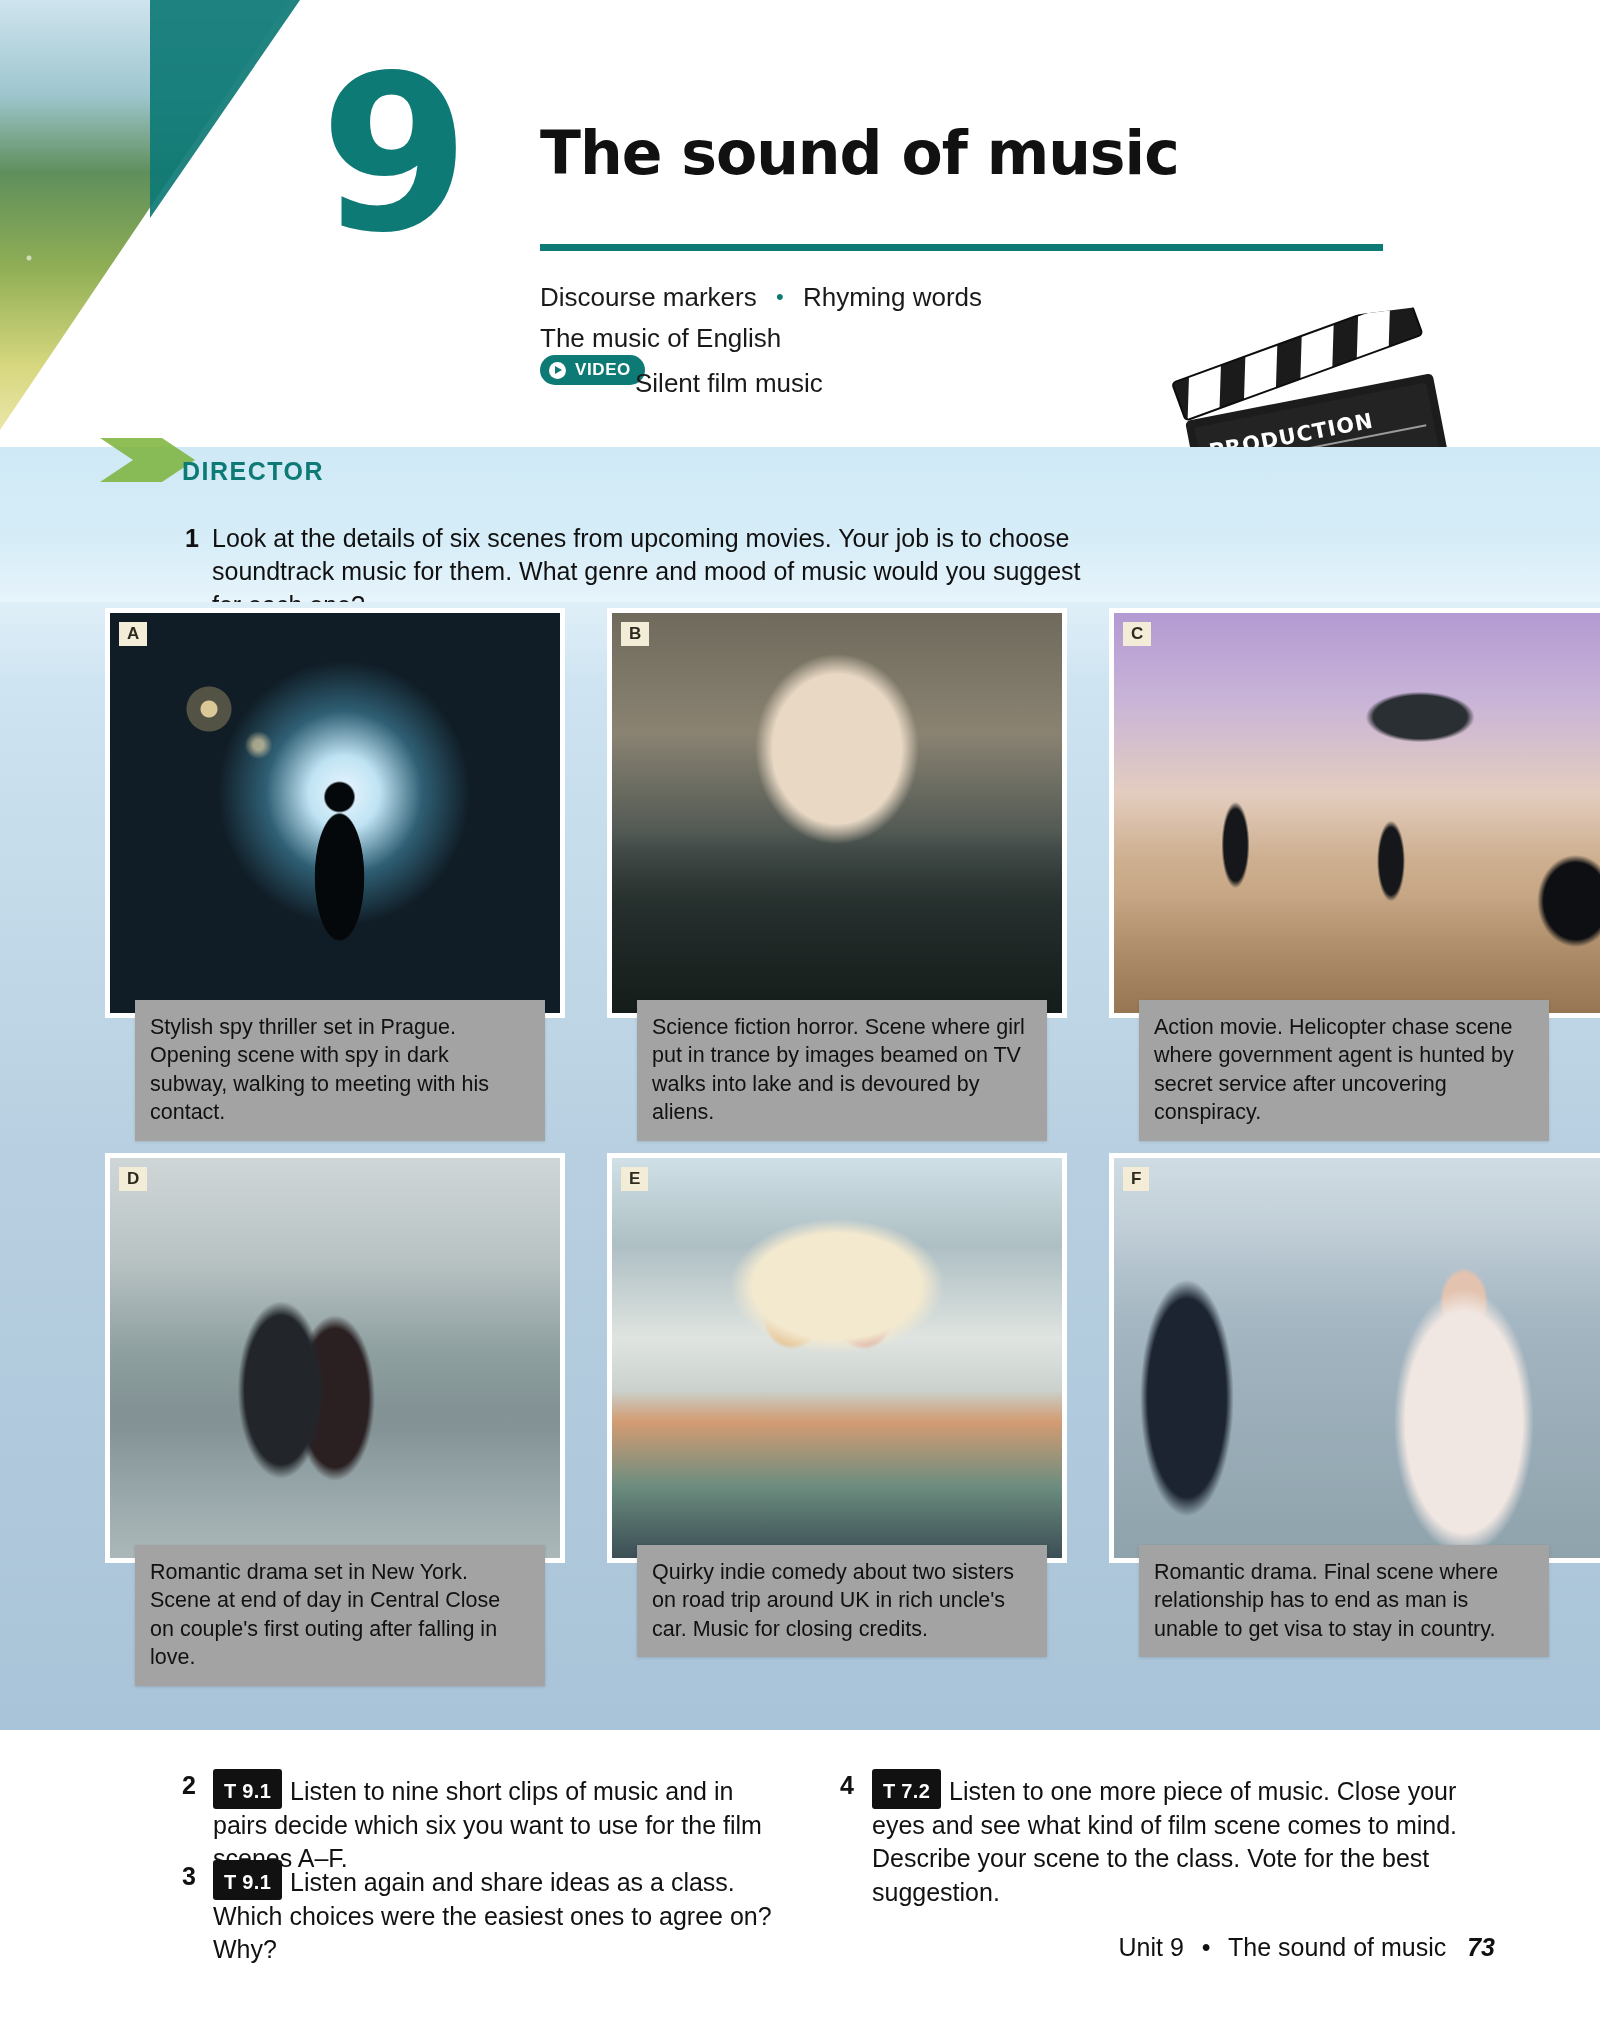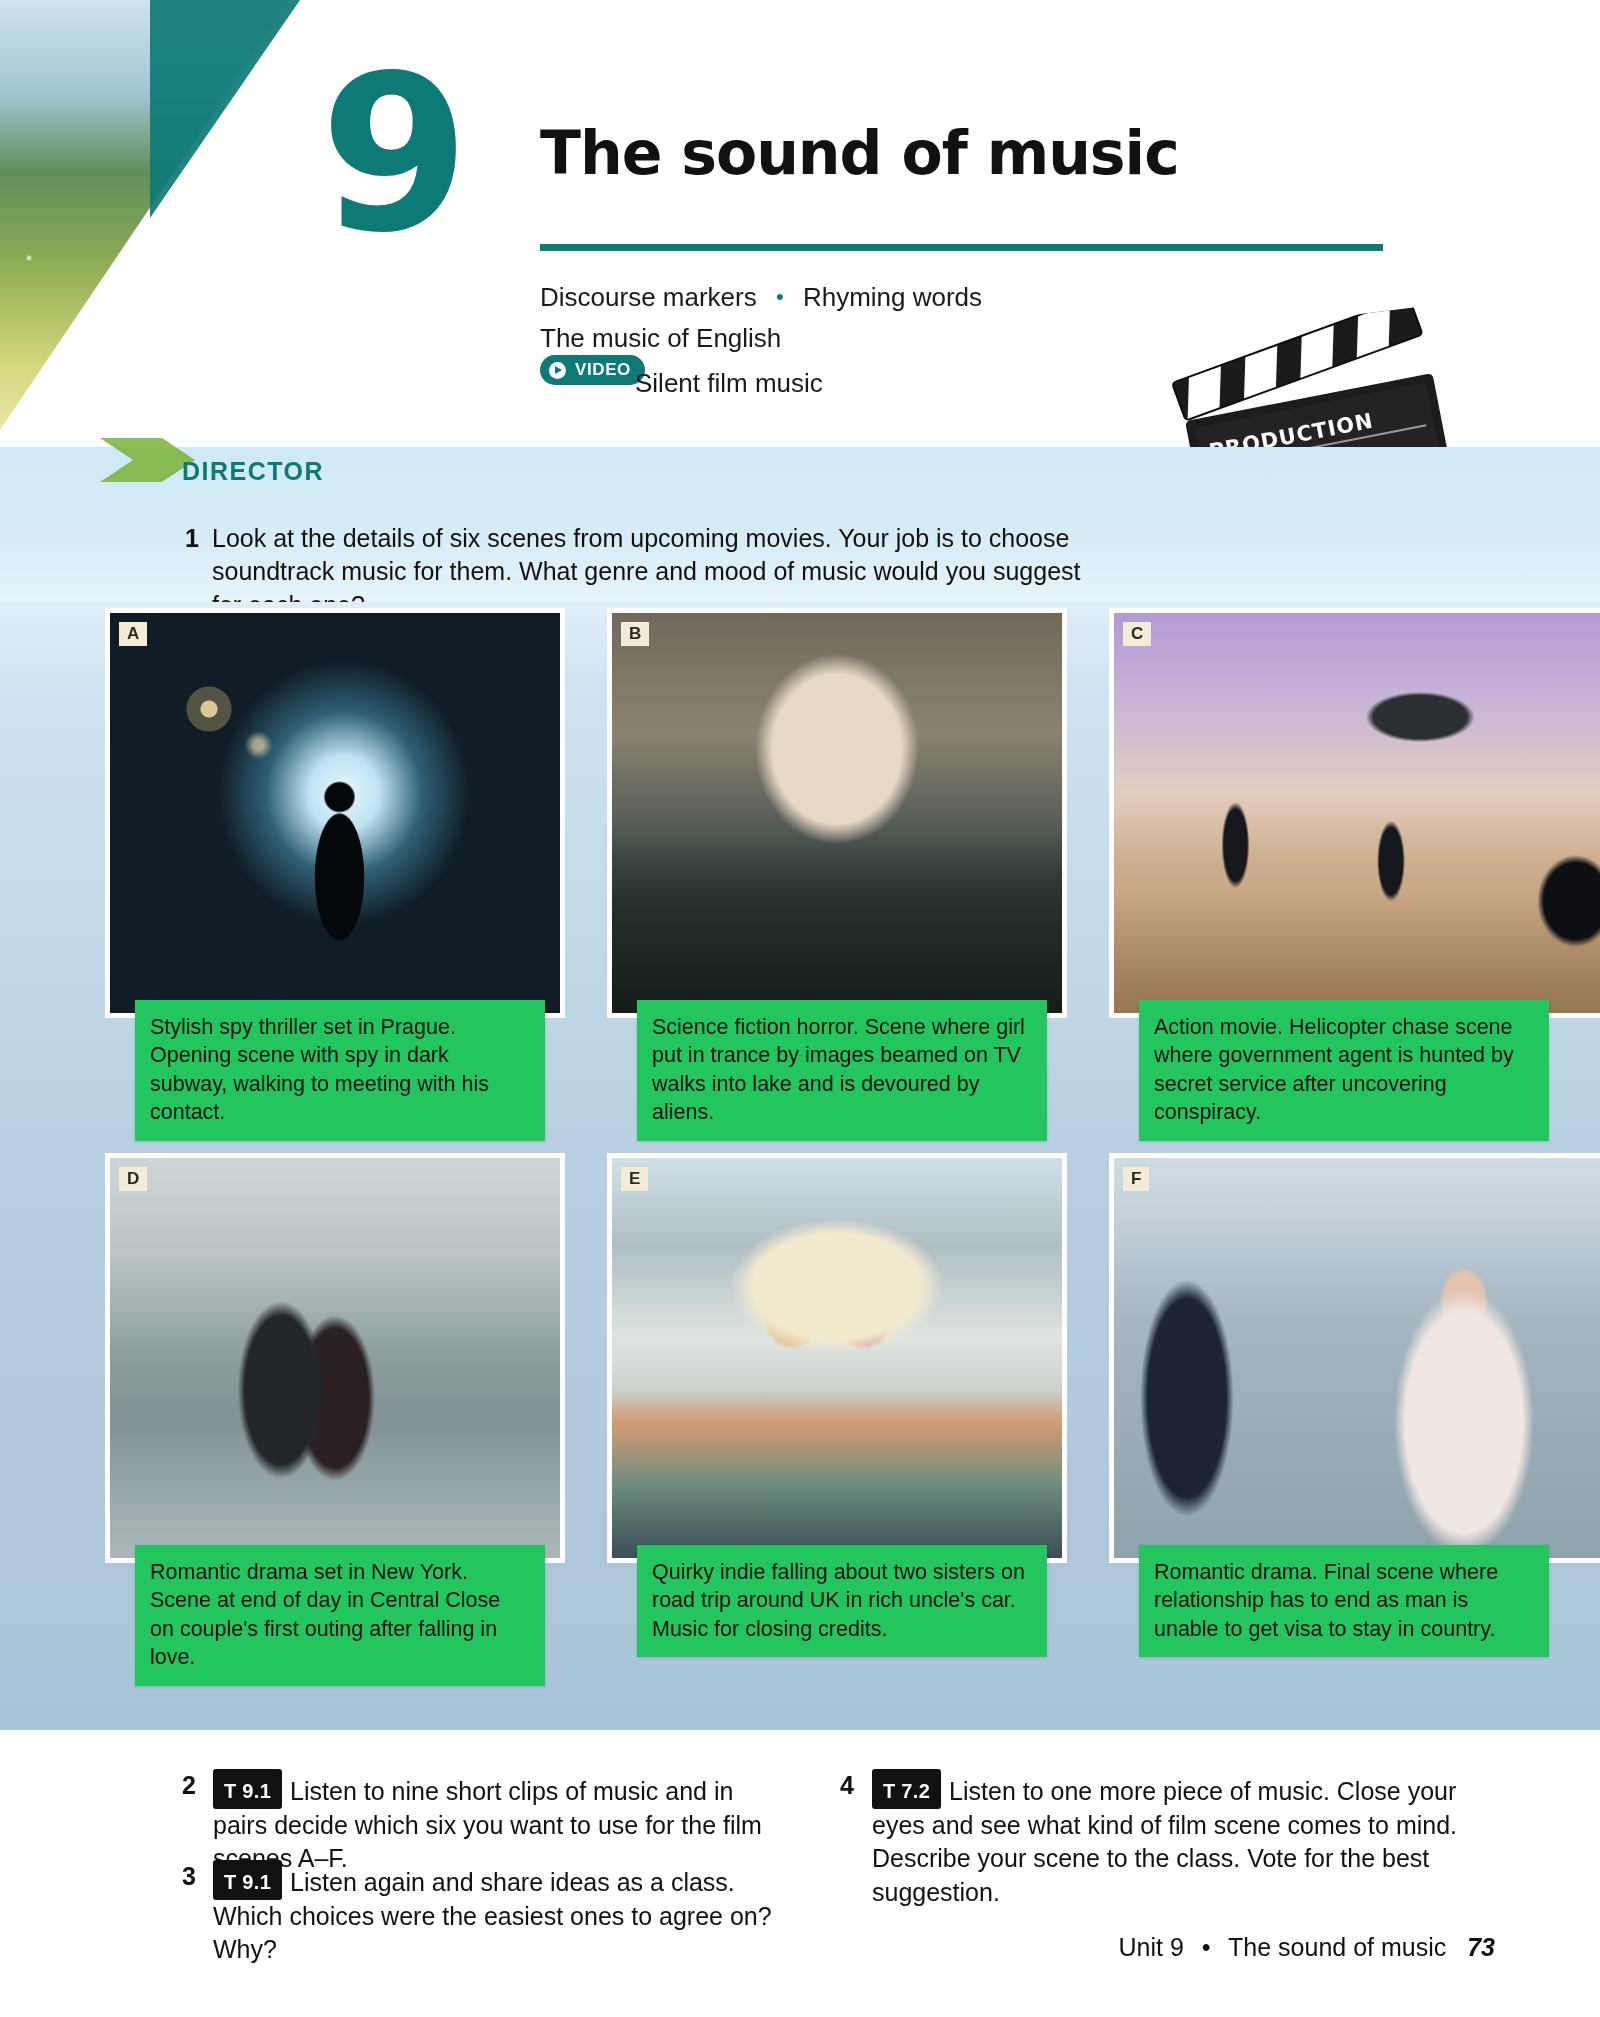--- a/index.html
+++ b/index.html
@@ -111,21 +111,21 @@
   .scene { position:absolute; }
   .scene .frame {
     position:absolute; left:0; top:0; border:5px solid #ffffff; overflow:hidden;
   }
   .scene .letter {
     position:absolute; left:9px; top:9px; z-index:4;
     background:#f3ecd7; color:#2d2a20; font-size:17px; font-weight:bold;
     padding:2px 8px; line-height:1.15;
   }
   .caption {
-    position:absolute; background:#22c55e; color:#111;
+    position:absolute; background:#a3a3a3; color:#111;
     font-size:21.5px; line-height:1.32; padding:13px 17px 14px 15px;
     box-shadow:0 1px 3px rgba(0,0,0,.13);
   }
 
   
   .img { position:absolute; inset:0; }
 
   .imgA { background:radial-gradient(ellipse 28% 33% at 52% 45%, #eaf6ff 0%, #bfe3f3 28%, #2f5f74 62%, #101d26 100%),
             linear-gradient(180deg,#16222b 0%, #22333d 45%, #101a21 100%); }
   .imgA:after{
@@ -304,21 +304,21 @@
         <div class="letter">D</div>
       </div>
       <div class="caption" style="left:30px; top:392px; width:410px;">Romantic drama set in New York. Scene at end of day in Central Close on couple's first outing after falling in love.</div>
     </div>
 
     <div class="scene" style="left:502px; top:545px; width:470px; height:530px;">
       <div class="frame" style="width:460px; height:410px;">
         <div class="img imgE"></div>
         <div class="letter">E</div>
       </div>
-      <div class="caption" style="left:30px; top:392px; width:410px;">Quirky indie falling about two sisters on road trip around UK in rich uncle's car. Music for closing credits.</div>
+      <div class="caption" style="left:30px; top:392px; width:410px;">Quirky indie comedy about two sisters on road trip around UK in rich uncle's car. Music for closing credits.</div>
     </div>
 
     <div class="scene" style="left:1004px; top:545px; width:496px; height:530px;">
       <div class="frame" style="width:496px; height:410px;">
         <div class="img imgF"></div>
         <div class="letter">F</div>
       </div>
       <div class="caption" style="left:30px; top:392px; width:410px;">Romantic drama. Final scene where relationship has to end as man is unable to get visa to stay in country.</div>
     </div>
 

